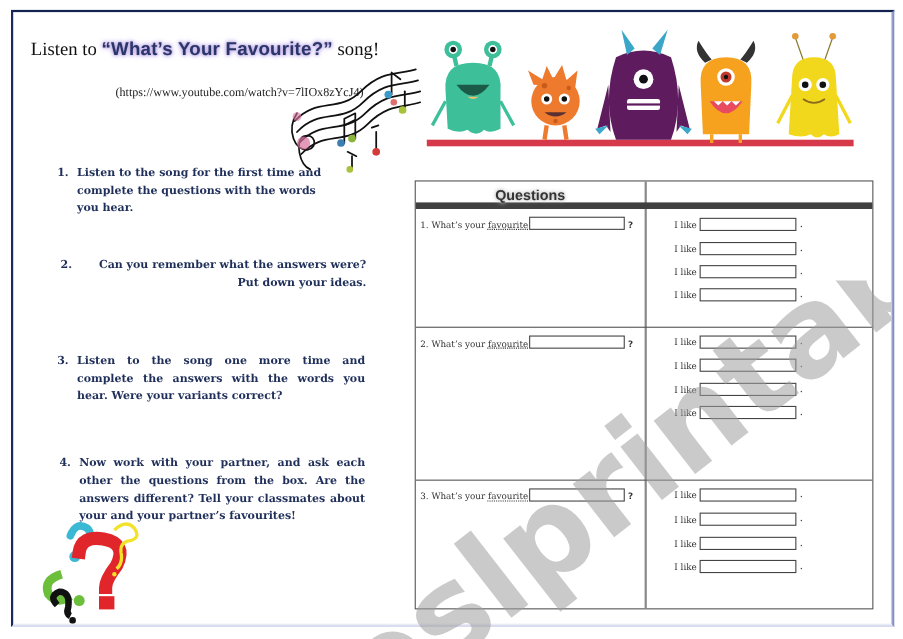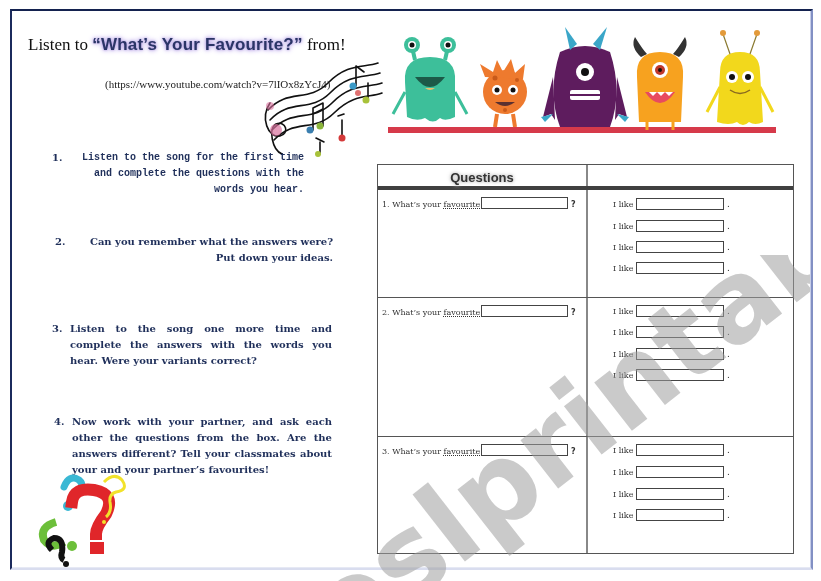--- a/index.html
+++ b/index.html
@@ -46,21 +46,21 @@
   .instr .num { position: absolute; left: 0; top: 0; }
   .instr .txt { display: block; margin-left: 18px; }
 
   .qmarks { position: absolute; left: 34px; top: 472px; width: 110px; height: 95px; }
 
   .ws-table {
     position: absolute; left: 377px; top: 164px; width: 417px; height: 390px;
     border: 1.5px solid #555; background: transparent;
   }
   .col-div { position: absolute; left: 208px; top: 0; bottom: 0; width: 1.5px; background: #888; }
-  .hdr { position: absolute; top: 0; left: 0; right: 0; height: 25px; border-bottom: 4px solid #404040; }
+  .hdr { position: absolute; top: 0; left: 0; right: 0; height: 25px; border-bottom: 6px solid #404040; }
   .hdr span {
     position: absolute; top: 5px; font-family: "Liberation Sans", sans-serif; font-weight: bold;
     font-size: 13px; color: #333; text-shadow: 0 0 3px #bbb, 0 0 5px #ccc;
   }
   .hdr .hq { left: 0; width: 208px; text-align: center; }
   .hdr .ha { left: 209px; width: 207px; text-align: center; }
 
   .row { position: absolute; left: 0; right: 0; border-bottom: 1.5px solid #555; }
   .row:last-child { border-bottom: none; }
   .q {
@@ -86,21 +86,21 @@
     font-family: "DejaVu Sans", sans-serif; font-weight: bold; font-size: 112px;
     fill: #9e9e9e; fill-opacity: 0.55;
   }
 </style>
 </head>
 <body>
 
 <div class="frame"></div>
 
 <div class="title">
-  <span>Listen to </span><span class="song">“What’s Your Favourite?”</span><span> from!</span>
+  <span>Listen to </span><span class="song">“What’s Your Favourite?”</span><span> song!</span>
 </div>
 <div class="url">(https://www.youtube.com/watch?v=7lIOx8zYcJ4)</div>
 
 <svg class="music" viewBox="0 0 125 100">
   <g fill="none" stroke="#111" stroke-width="1.6" stroke-linecap="round">
     <path d="M10 52 C30 30, 50 45, 70 25 S105 10, 120 5"></path>
     <path d="M12 62 C32 40, 52 55, 72 35 S107 20, 122 15"></path>
     <path d="M14 72 C34 50, 54 65, 74 45 S109 30, 124 25"></path>
     <path d="M16 82 C36 60, 56 75, 76 55 S111 40, 124 35"></path>
     <path d="M12 45 C2 60, 10 80, 22 78 C32 76, 28 62, 18 66 C10 70, 14 92, 24 96"></path>
@@ -189,21 +189,21 @@
       <circle cx="347" cy="55" r="3" fill="#111"></circle>
     <circle cx="363" cy="55" r="6" fill="#fff"></circle>
       <circle cx="363" cy="55" r="3" fill="#111"></circle>
     <path d="M345 68 Q355 75 365 68" stroke="#8a6a20" stroke-width="1.5" fill="none"></path>
     <path d="M335 65 L322 90 M375 65 L388 90" stroke="#f2d81c" stroke-width="3"></path>
   </g>
 </svg>
 
 <div class="instr" style="left:52px; top:150px; width:252px;">
   <span class="num">1.</span>
-  <span class="txt" style="text-align:right;font-family:Liberation Mono, monospace;">Listen to the song for the first time and complete the questions with the words you hear.</span>
+  <span class="txt" style="text-align:left;">Listen to the song for the first time and complete the questions with the words you hear.</span>
 </div>
 <div class="instr" style="left:55px; top:234px; width:278px;">
   <span class="num">2.</span>
   <span class="txt" style="margin-left:15px; text-align:right;">Can you remember what the answers were? Put down your ideas.</span>
 </div>
 <div class="instr" style="left:52px; top:321px; width:280px;">
   <span class="num">3.</span>
   <span class="txt">Listen to the song one more time and complete the answers with the words you hear. Were your variants correct?</span>
 </div>
 <div class="instr" style="left:54px; top:414px; width:278px;">

